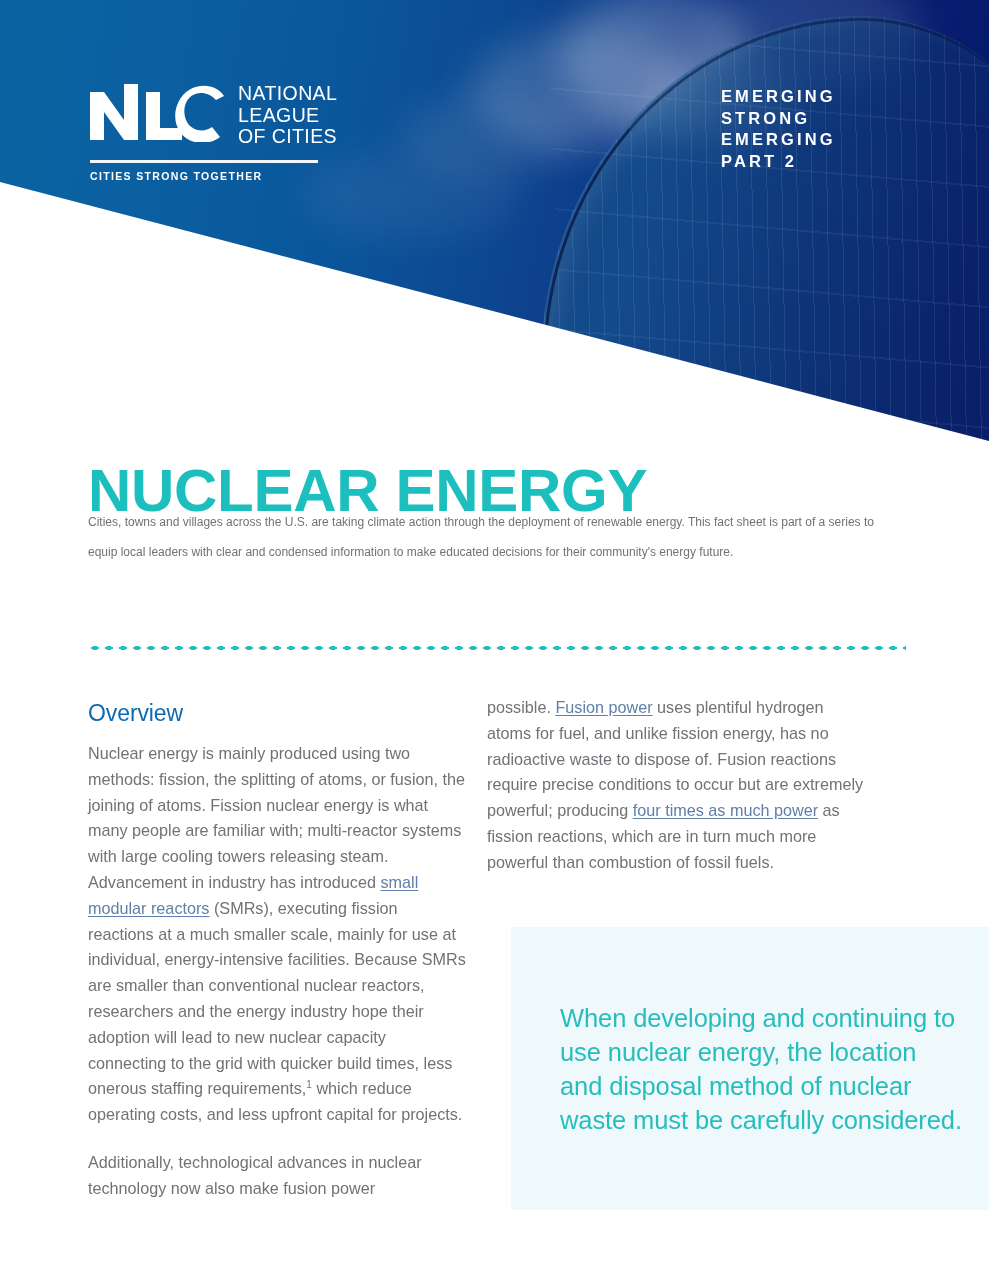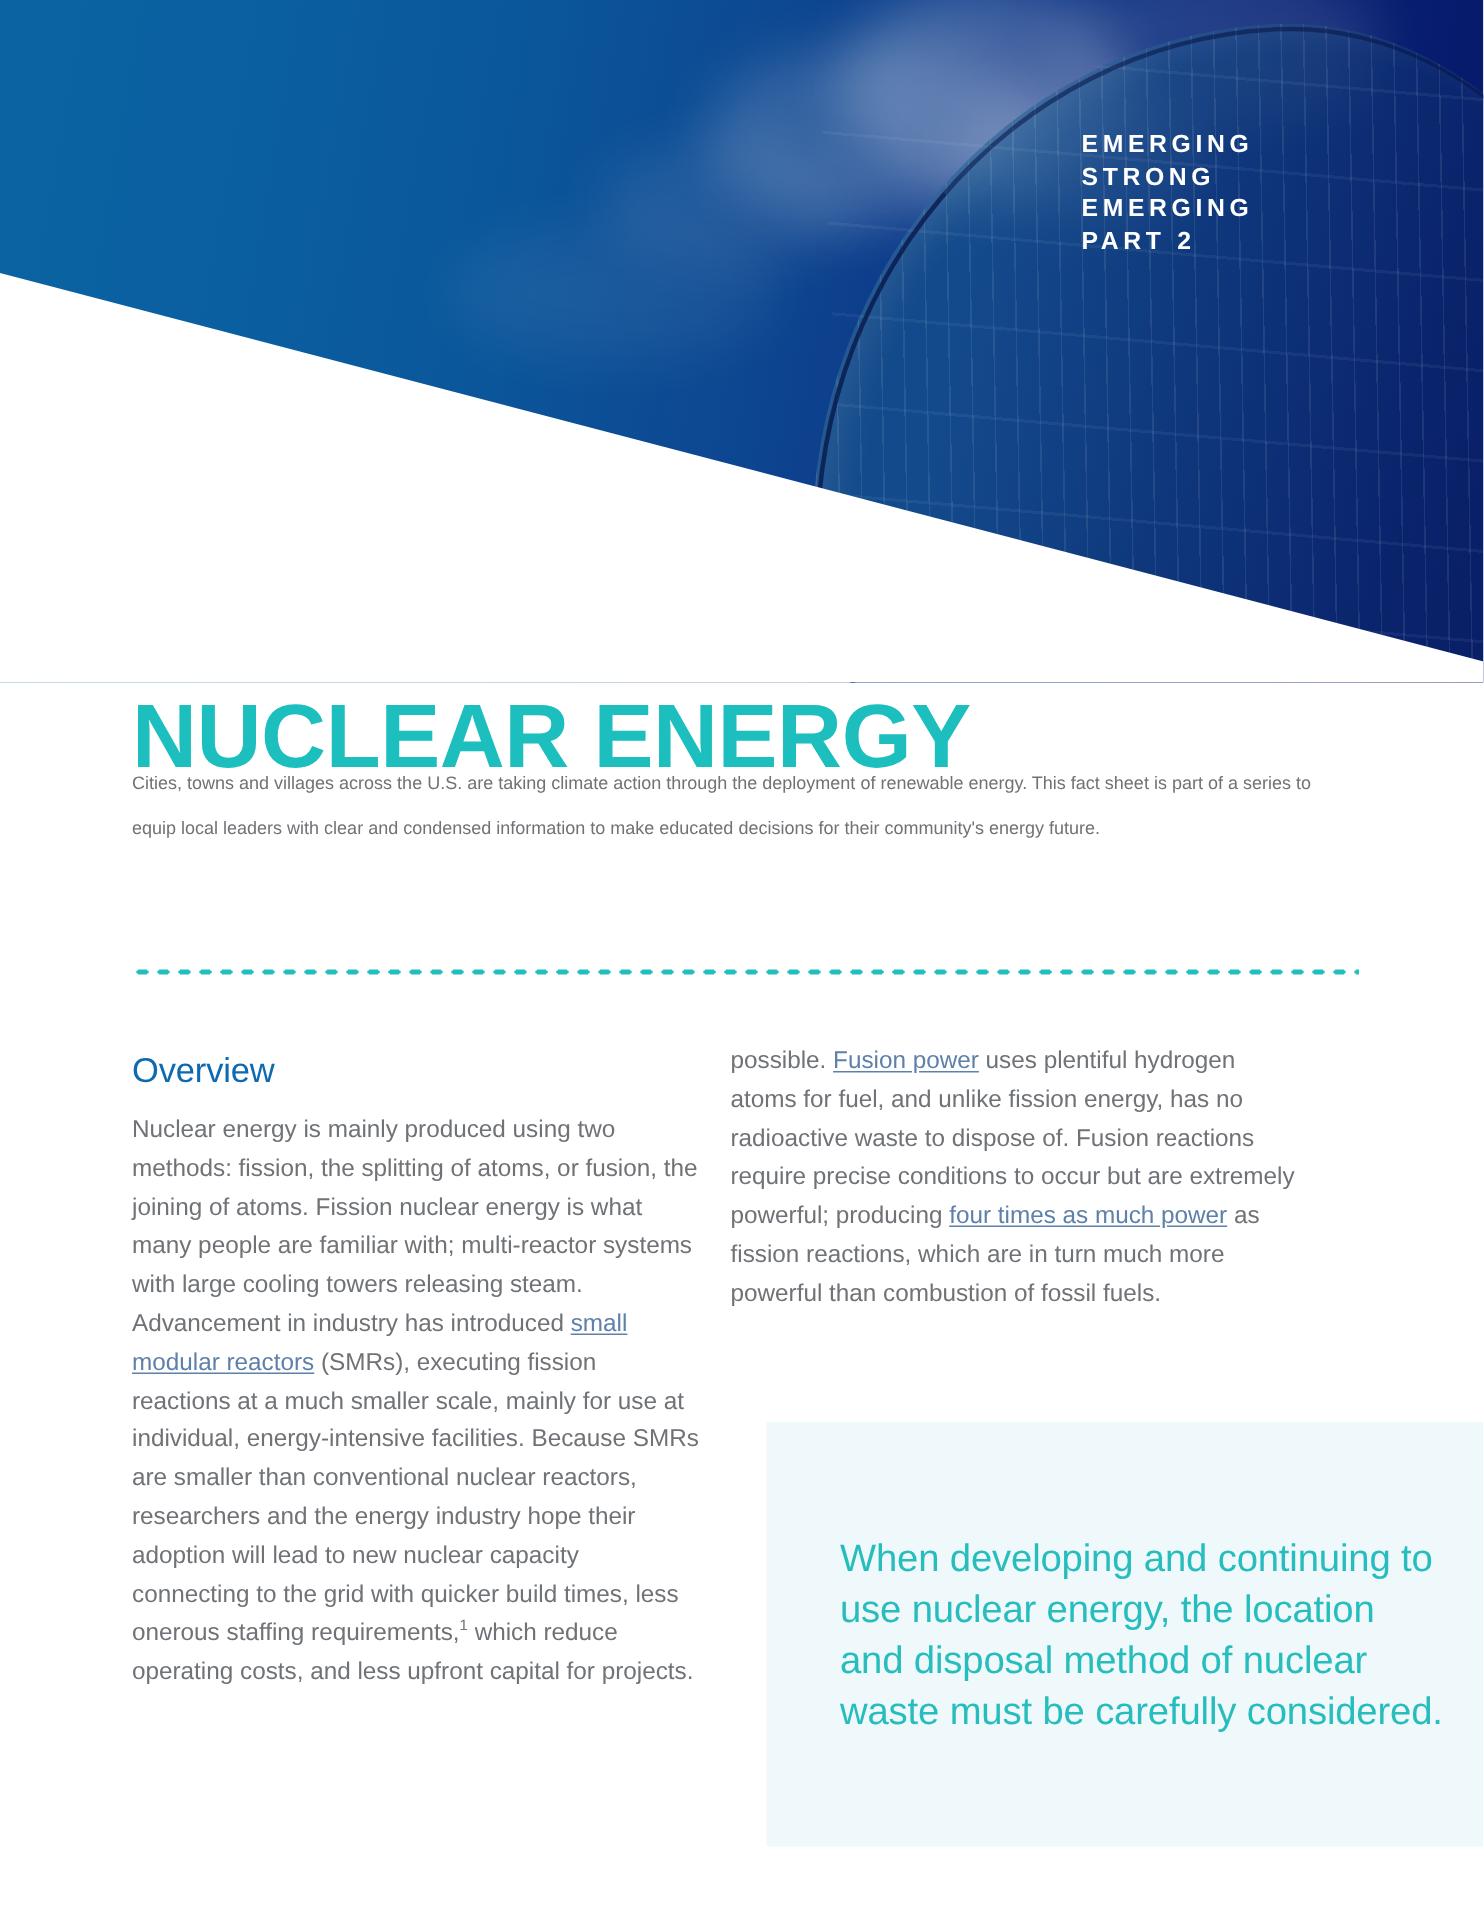--- a/index.html
+++ b/index.html
@@ -249,21 +249,21 @@
   sup.fn {
     font-size: 10px;
     vertical-align: super;
     line-height: 0;
   }
 
   
   .pullquote {
     position: absolute;
     left: 511px;
-    top: 948px;
+    top: 927px;
     width: 478px;
     height: 283px;
     background: #eff8fb;
     box-sizing: border-box;
     display: flex;
     align-items: center;
   }
   .pullquote-text {
     padding: 0 24px 0 49px;
     font-size: 25.5px;
@@ -290,38 +290,55 @@
 
     <div class="tower">
       <div class="tower-ribs"></div>
     </div>
     <div class="tower-bands"></div>
     <div class="tower-rim"></div>
 
     <div class="wedge"></div>
   </div>
 
+  <div class="logo-block">
+    <div class="logo-row">
+      <svg class="logo-mark" viewBox="0 0 136 62" aria-hidden="true">
+        <path fill="#ffffff" d="M2 60 L2 12 L16 12 L36 40 L36 4 L50 4 L50 60 L36 60 L16 32 L16 60 Z"></path>
+        <path fill="#ffffff" d="M58 12 L72 12 L72 48 L94 48 L94 60 L58 60 Z"></path>
+        <path fill="#ffffff" d="M128 20 C122 13 112 11 105 15 C96 20 94 33 99 42 C104 51 116 53 124 47 L132 57 C119 67 100 64 92 52 C83 39 87 19 101 10 C114 2 130 6 136 16 Z"></path>
+      </svg>
+      <div class="logo-words">
+        <div>NATIONAL</div>
+        <div>LEAGUE</div>
+        <div>OF CITIES</div>
+      </div>
+    </div>
+    <div class="logo-rule"></div>
+    <div class="logo-tag">CITIES STRONG TOGETHER</div>
+  </div>
 
   <div class="banner-title">
     <div>EMERGING</div>
     <div>STRONG</div>
     <div>EMERGING</div>
     <div>PART 2</div>
   </div>
 
   <h1 class="doc-title">NUCLEAR ENERGY</h1>
   <p class="intro">Cities, towns and villages across the U.S. are taking climate action through the deployment of renewable energy. This fact sheet is part of a series to equip local leaders with clear and condensed information to make educated decisions for their community's energy future.</p>
 
   <div class="divider"></div>
 
   <div class="col-left">
     <h2 class="section-head">Overview</h2>
 
     <p class="body-p"><span>Nuclear energy is mainly produced using two methods: fission, the splitting of atoms, or fusion, the joining of atoms. Fission nuclear energy is what many people are familiar with; multi-reactor systems with large cooling towers releasing steam. Advancement in industry has introduced </span><a class="lnk" href="#">small modular reactors</a><span> (SMRs), executing fission reactions at a much smaller scale, mainly for use at individual, energy-intensive facilities. Because SMRs are smaller than conventional nuclear reactors, researchers and the energy industry hope their adoption will lead to new nuclear capacity connecting to the grid with quicker build times, less onerous staffing requirements,</span><sup class="fn">1</sup><span> which reduce operating costs, and less upfront capital for projects.</span></p>
 
+    <p class="body-p"><span>Additionally, technological advances in nuclear technology now also make fusion power </span></p>
   </div>
 
   <div class="col-right">
     <p class="body-p"><span>possible. </span><a class="lnk" href="#">Fusion power</a><span> uses plentiful hydrogen atoms for fuel, and unlike fission energy, has no radioactive waste to dispose of. Fusion reactions require precise conditions to occur but are extremely powerful; producing </span><a class="lnk" href="#">four times as much power</a><span> as fission reactions, which are in turn much more powerful than combustion of fossil fuels.</span></p>
   </div>
 
   <div class="pullquote">
     <div class="pullquote-text">When developing and continuing to use nuclear energy, the location and disposal method of nuclear waste must be carefully considered.</div>
   </div>
 

